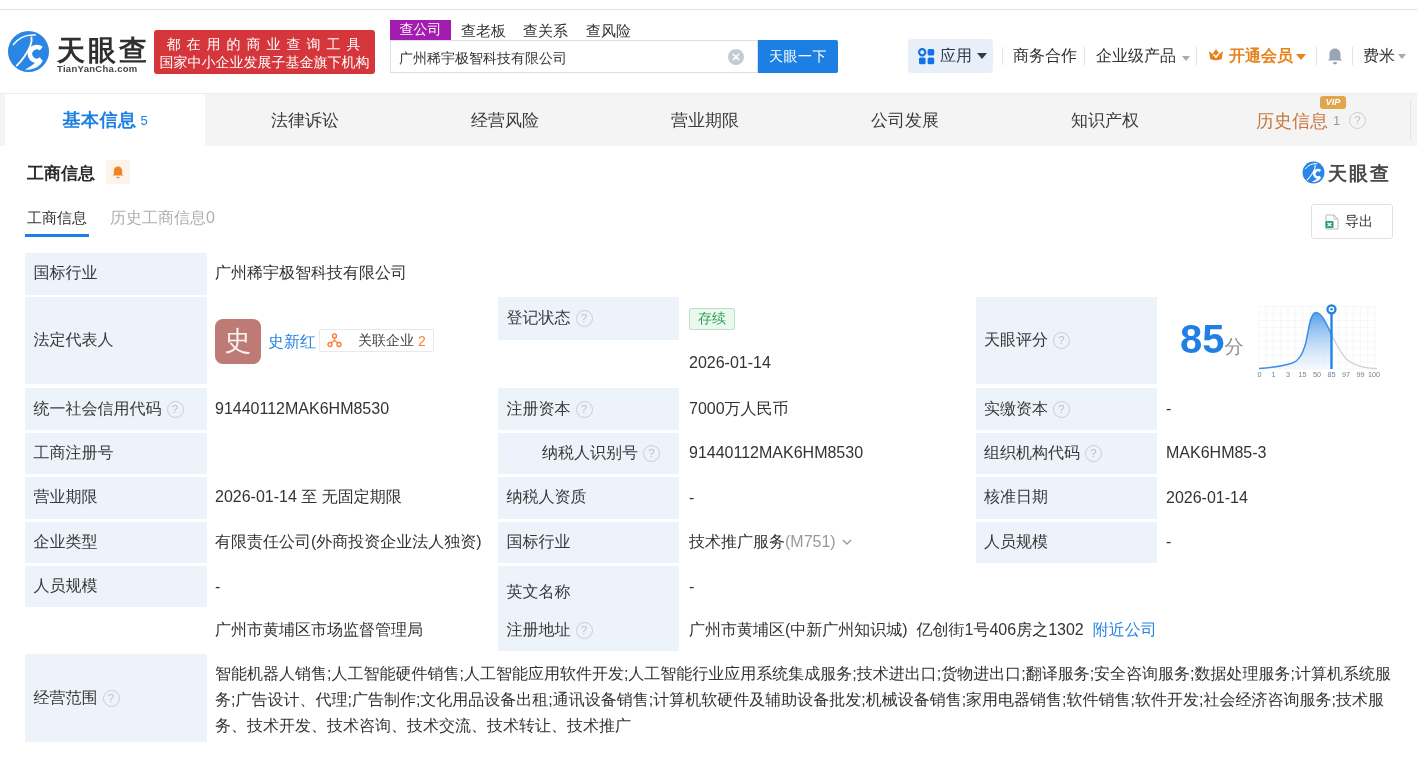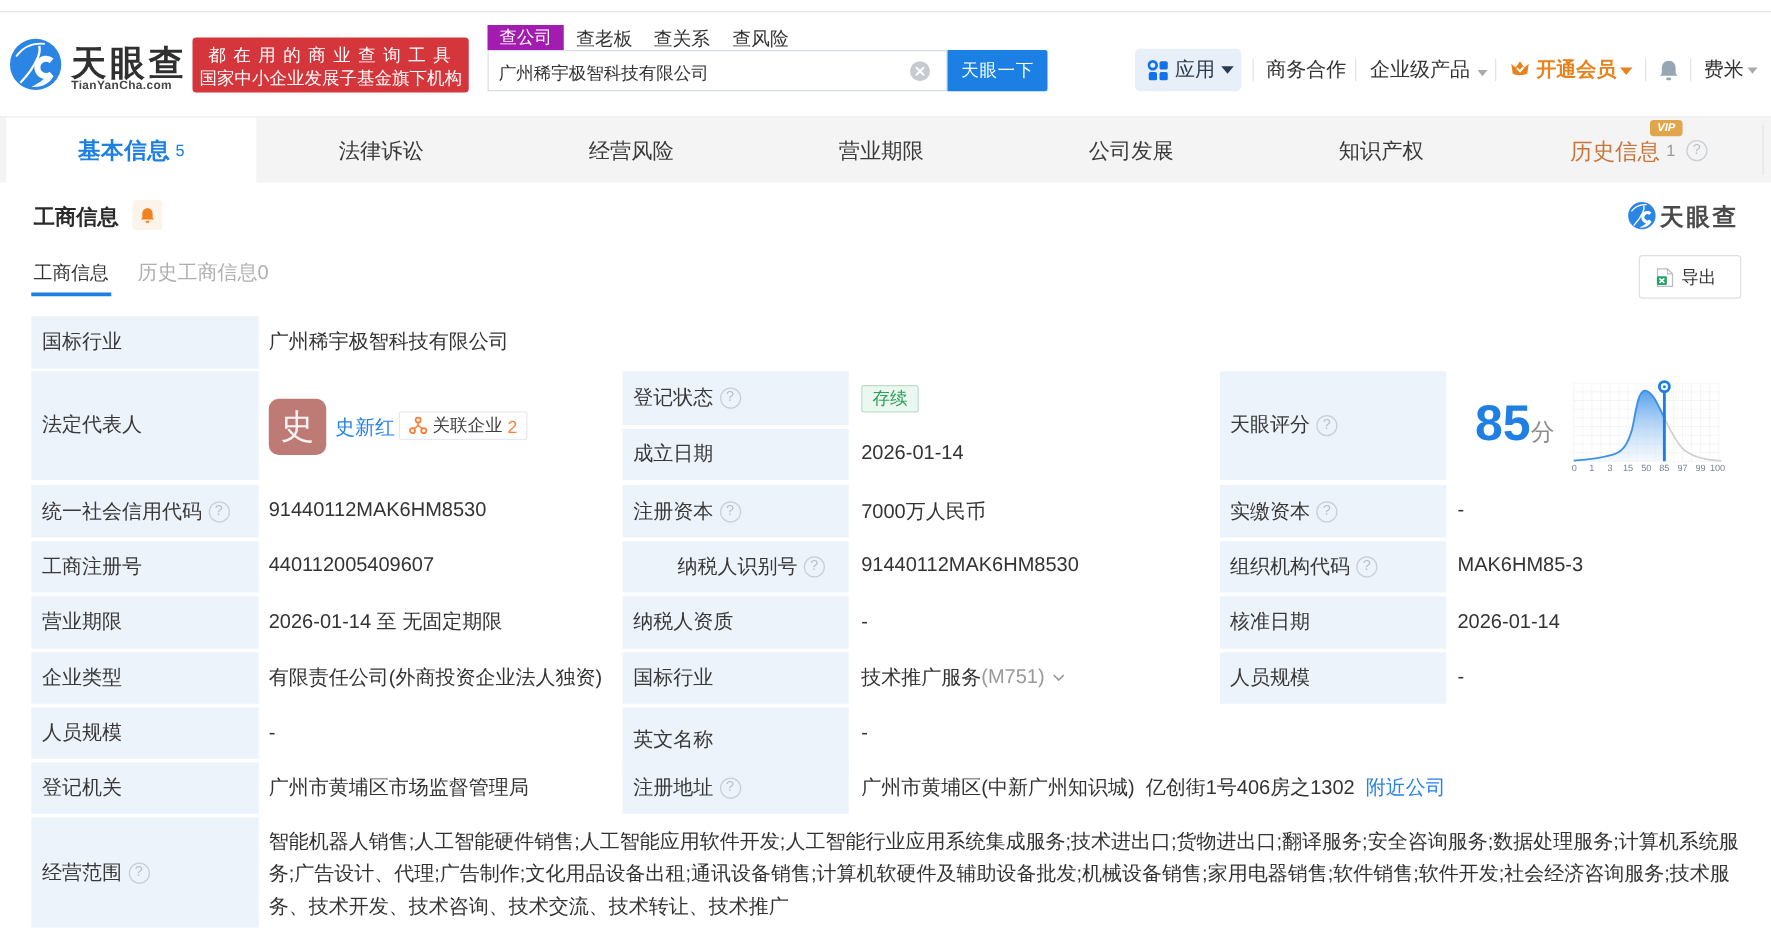--- a/index.html
+++ b/index.html
@@ -137,26 +137,25 @@
   <div class="lbl" style="left:25px;top:297px;width:181.5px;height:87px;">法定代表人</div>
   <div class="abs" style="left:215px;top:318.5px;width:45.5px;height:45px;background:#BE7B76;border-radius:8px;color:#FAF3F1;font-size:27px;display:flex;align-items:center;justify-content:center;">史</div>
   <div class="abs" style="left:268px;top:332px;font-size:16px;color:#2883E6;">史新红</div>
   <div class="abs flexc" style="left:319px;top:329px;height:23px;border:1px solid #E6E9ED;border-radius:2px;padding:0 7px;background:#fff;">
     <svg width="15" height="15" viewBox="0 0 15 15">
         <circle cx="7.5" cy="3" r="2" fill="none" stroke="#FF7D33" stroke-width="1.4"></circle>
         <circle cx="3" cy="11.5" r="2" fill="none" stroke="#FF7D33" stroke-width="1.4"></circle>
         <circle cx="12" cy="11.5" r="2" fill="none" stroke="#FF7D33" stroke-width="1.4"></circle>
         <path d="M7.5 5 L7.5 7.5 M7.5 7.5 L4 10 M7.5 7.5 L11 10" stroke="#FF7D33" stroke-width="1.2" fill="none"></path>
       </svg>
-    <span style="margin-left:4px;font-size:14px;color:#404040;">关联企业</span>
+    <span style="margin-left:16px;font-size:14px;color:#404040;">关联企业</span>
     <span style="margin-left:4px;font-size:14px;color:#FF7D33;">2</span>
   </div>
   <div class="lbl" style="left:498px;top:297px;width:181px;height:43px;">登记状态<span class="qm">?</span></div>
   <div class="abs flexc" style="left:689px;top:307.5px;height:22.5px;padding:0 8px;background:#EAF8EF;border:1px solid #BFDECA;border-radius:2px;font-size:14px;color:#2F9E57;">存续</div>
-  <div class="lbl" style="left:498px;top:342.5px;width:181px;height:41.5px;">成立日期</div>
   <div class="val" style="left:689px;top:342.5px;height:41.5px;">2026-01-14</div>
   <div class="lbl" style="left:975.5px;top:297px;width:181px;height:87px;">天眼评分<span class="qm">?</span></div>
   <div class="abs" style="left:1180px;top:319px;font-size:40px;font-weight:bold;color:#1F7FE3;line-height:1;">85<span style="font-size:19px;font-weight:normal;color:#8E8E8E;">分</span></div>
   <svg class="abs" style="left:1255px;top:303px;" width="126" height="76" viewBox="0 0 126 76">
     <defs>
         <linearGradient id="bg1" x1="0" y1="0" x2="0" y2="1">
           <stop offset="0" stop-color="#4D9BEA" stop-opacity="0.95"></stop>
           <stop offset="1" stop-color="#E8F2FC" stop-opacity="0.45"></stop>
         </linearGradient>
       </defs>
@@ -184,21 +183,20 @@
   </svg>
 
   <div class="lbl" style="left:25px;top:388px;width:181.5px;height:42px;">统一社会信用代码<span class="qm">?</span></div>
   <div class="val" style="left:215px;top:388px;height:42px;">91440112MAK6HM8530</div>
   <div class="lbl" style="left:498px;top:388px;width:181px;height:42px;">注册资本<span class="qm">?</span></div>
   <div class="val" style="left:689px;top:388px;height:42px;">7000万人民币</div>
   <div class="lbl" style="left:975.5px;top:388px;width:181px;height:42px;">实缴资本<span class="qm">?</span></div>
   <div class="val" style="left:1166px;top:388px;height:42px;">-</div>
 
   <div class="lbl" style="left:25px;top:433px;width:181.5px;height:40.5px;">工商注册号</div>
-  <div class="val" style="left:215px;top:433px;height:40.5px;">440112005409607</div>
   <div class="lbl" style="left:498px;top:433px;width:181px;height:40.5px;padding-left:44px;">纳税人识别号<span class="qm">?</span></div>
   <div class="val" style="left:689px;top:433px;height:40.5px;">91440112MAK6HM8530</div>
   <div class="lbl" style="left:975.5px;top:433px;width:181px;height:40.5px;">组织机构代码<span class="qm">?</span></div>
   <div class="val" style="left:1166px;top:433px;height:40.5px;">MAK6HM85-3</div>
 
   <div class="lbl" style="left:25px;top:477px;width:181.5px;height:41.5px;">营业期限</div>
   <div class="val" style="left:215px;top:477px;height:41.5px;">2026-01-14 至 无固定期限</div>
   <div class="lbl" style="left:498px;top:477px;width:181px;height:41.5px;">纳税人资质</div>
   <div class="val" style="left:689px;top:477px;height:41.5px;">-</div>
   <div class="lbl" style="left:975.5px;top:477px;width:181px;height:41.5px;">核准日期</div>
@@ -211,20 +209,19 @@
         <path d="M1 1 L5 5 L9 1" stroke="#999" stroke-width="1.4" fill="none"></path>
       </svg></div>
   <div class="lbl" style="left:975.5px;top:521.5px;width:181px;height:41.5px;">人员规模</div>
   <div class="val" style="left:1166px;top:521.5px;height:41.5px;">-</div>
 
   <div class="lbl" style="left:25px;top:566px;width:181.5px;height:41px;">人员规模</div>
   <div class="val" style="left:215px;top:566px;height:41px;">-</div>
   <div class="lbl" style="left:498px;top:566px;width:181px;height:53px;">英文名称</div>
   <div class="val" style="left:689px;top:566px;height:41px;">-</div>
 
-  <div class="lbl" style="left:25px;top:610px;width:181.5px;height:41px;">登记机关</div>
   <div class="val" style="left:215px;top:610px;height:41px;">广州市黄埔区市场监督管理局</div>
   <div class="lbl" style="left:498px;top:610px;width:181px;height:41px;">注册地址<span class="qm">?</span></div>
   <div class="val" style="left:689px;top:610px;height:41px;">广州市黄埔区(中新广州知识城)&nbsp;&nbsp;亿创街1号406房之1302&nbsp;&nbsp;<span style="color:#2883E6;">附近公司</span></div>
 
   <div class="lbl" style="left:25px;top:654px;width:181.5px;height:88px;">经营范围<span class="qm">?</span></div>
   <div class="abs" style="left:215px;top:661px;width:1186px;font-size:16px;color:#333;line-height:26px;">智能机器人销售;人工智能硬件销售;人工智能应用软件开发;人工智能行业应用系统集成服务;技术进出口;货物进出口;翻译服务;安全咨询服务;数据处理服务;计算机系统服务;广告设计、代理;广告制作;文化用品设备出租;通讯设备销售;计算机软硬件及辅助设备批发;机械设备销售;家用电器销售;软件销售;软件开发;社会经济咨询服务;技术服务、技术开发、技术咨询、技术交流、技术转让、技术推广</div>
 </div>
 
 </body></html>

